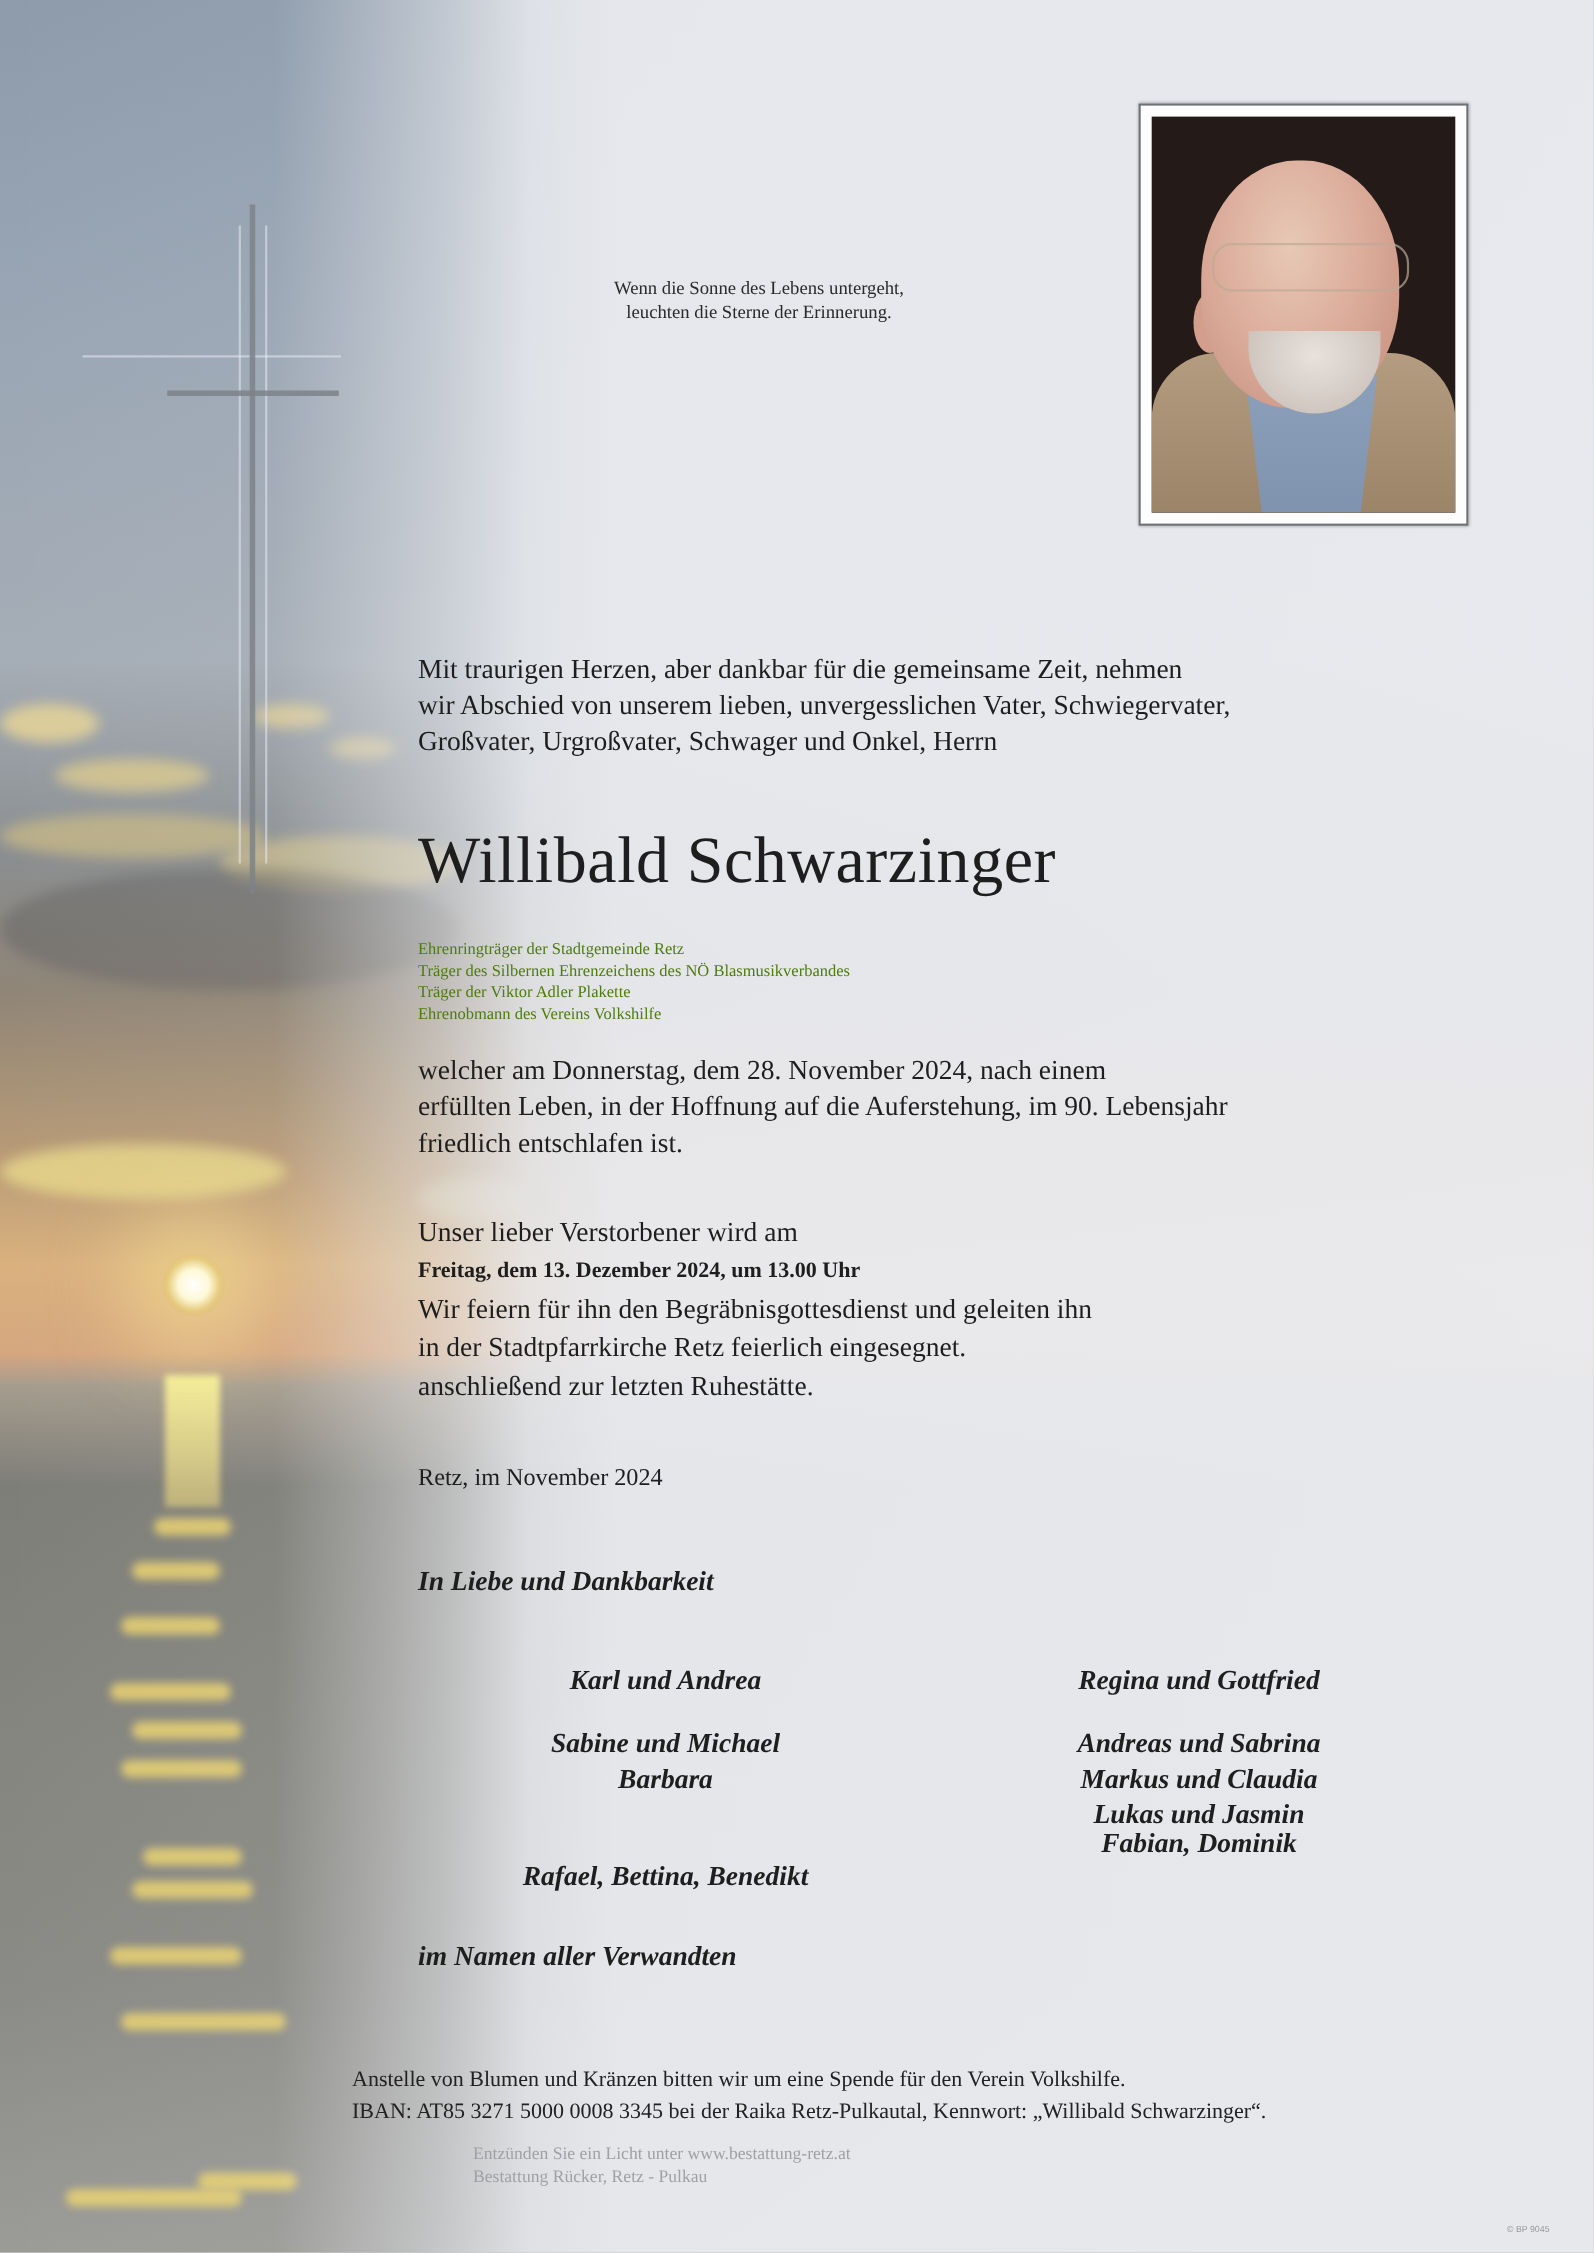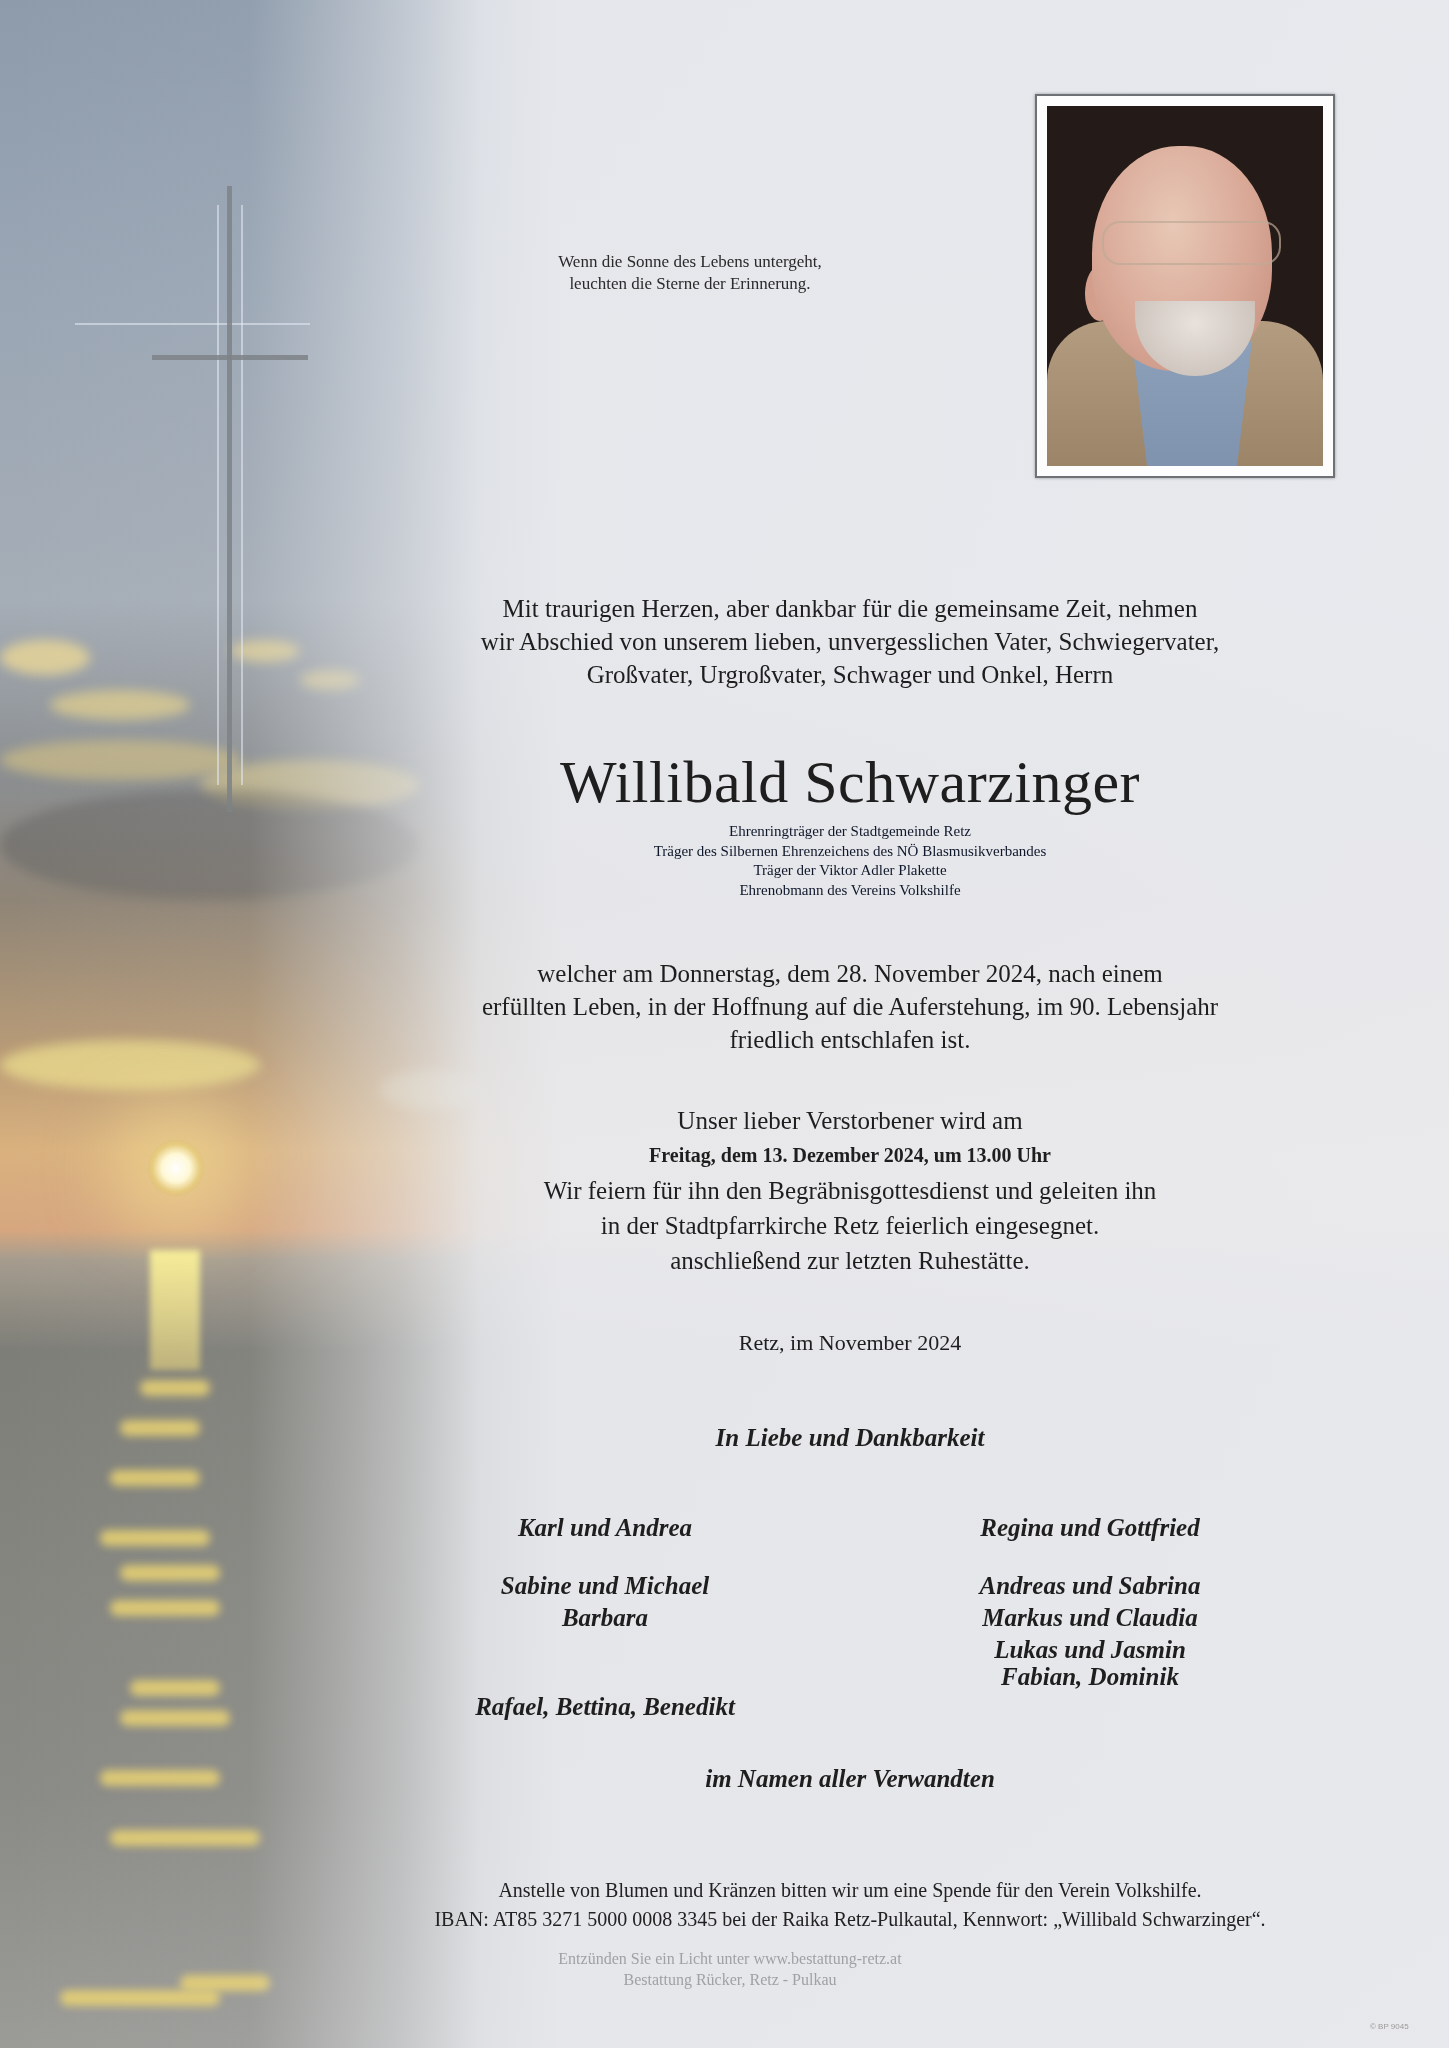--- a/index.html
+++ b/index.html
@@ -108,28 +108,28 @@
     }
     .p-glasses {
       position: absolute; left: 55px; top: 115px; width: 175px; height: 40px;
       border: 2px solid rgba(190,170,150,0.7); border-radius: 18px;
     }
     .p-ear {
       position: absolute; left: 38px; top: 160px; width: 30px; height: 55px;
       border-radius: 50%; background: #d49e8c;
     }
     
-    .block { position: absolute; left: 380px; width: 940px; text-align: center; }
+    .block { position: absolute; left: 380px; width: 940px; text-align: left; }
     .motto {
       position: absolute; left: 480px; width: 420px; top: 251px;
       text-align: center; font-size: 17px; line-height: 22px; color: #2a2a2a;
     }
     .intro { top: 592px; font-size: 25px; line-height: 33px; }
     .name { top: 747px; font-size: 60px; line-height: 70px; letter-spacing: 0.5px; }
-    .honors { top: 822px; font-size: 15px; line-height: 19.5px; color: #0f172a; }
+    .honors { top: 854px; font-size: 15px; line-height: 19.5px; color: #4d7c0f; }
     .passing { top: 957px; font-size: 25px; line-height: 33px; }
     .announce { top: 1103px; font-size: 25px; line-height: 35px; }
     .announce .bold { font-weight: bold; font-size: 20px; }
     .place-date { top: 1326px; font-size: 22px; line-height: 33px; }
     .dedication { top: 1421px; font-size: 25px; line-height: 33px; font-weight: bold; font-style: italic; }
     .fam-col {
       position: absolute; width: 360px; text-align: center;
       font-weight: bold; font-style: italic; font-size: 25px; line-height: 32px;
     }
     .fam-left { left: 425px; }

